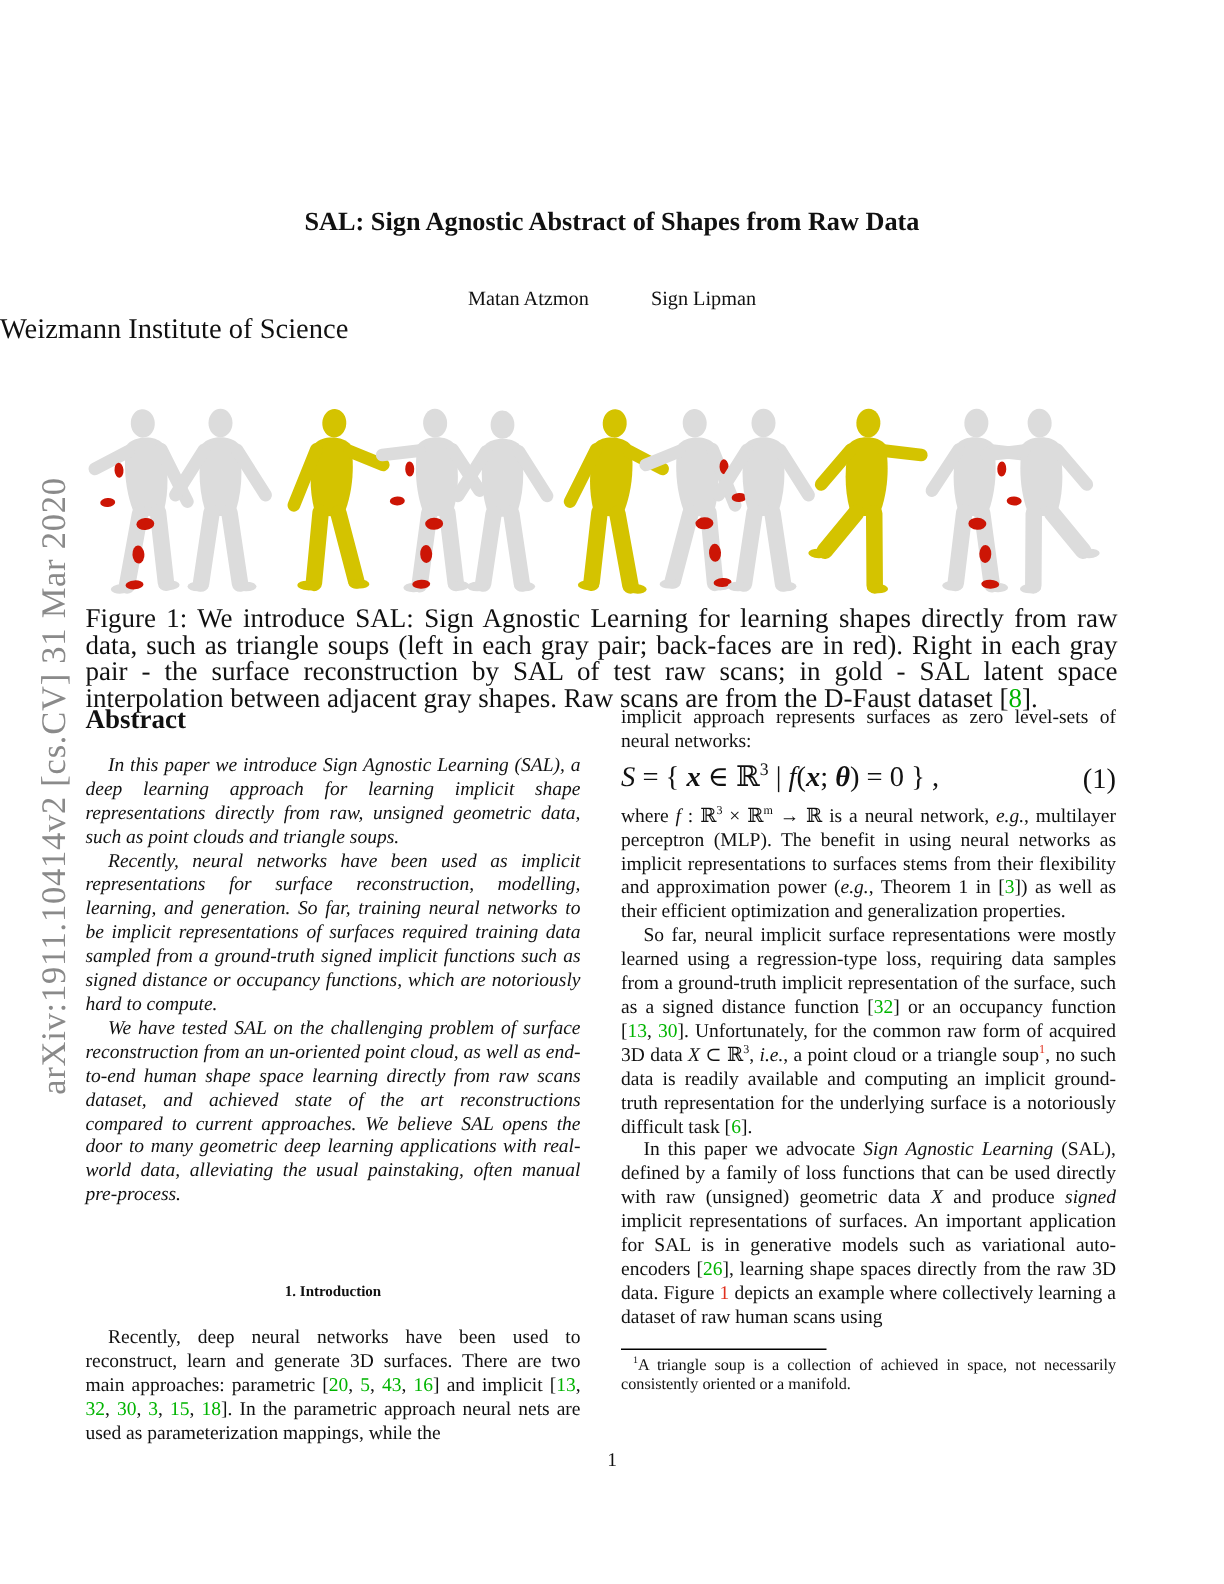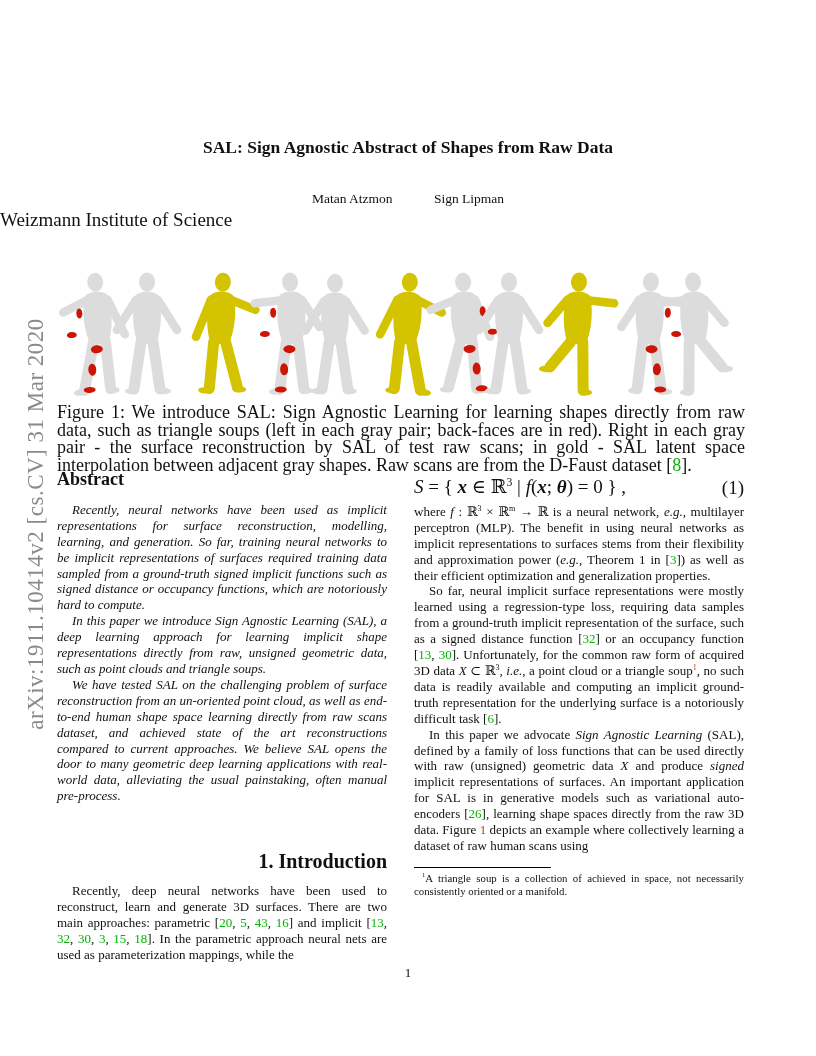--- a/index.html
+++ b/index.html
@@ -21,21 +21,21 @@
   .affiliation{position:absolute;top:209px;left:0;width:100%;text-align:left;font-size:19px;}
   .figure{position:absolute;top:252px;left:57px;width:688px;height:148px;}
   .figure svg{display:block;width:688px;height:148px;}
   .caption{position:absolute;top:404px;left:57px;width:688px;
     font-size:18px;line-height:17.6px;text-align:justify;}
   .col{position:absolute;width:330px;font-size:13px;line-height:15.9px;text-align:justify;}
   .col-left{left:57px;top:472px;}
   .col-right{left:414px;top:470px;}
   .abstract-h{font-weight:bold;font-size:18px;margin:0 0 14px 0;}
   .abs p{font-style:italic;margin:0;text-indent:15px;}
-  .sec-h{font-weight:bold;font-size:20px;margin:50px 0 13px 0;text-align:right;}
+  .sec-h{font-weight:bold;font-size:10px;margin:50px 0 13px 0;text-align:center;}
   p.body{margin:0;text-indent:15px;}
   p.noindent{text-indent:0;}
   .equation{position:relative;text-align:left;margin:9px 0;font-size:19px;}
   .eq-num{position:absolute;right:0;top:1px;}
   .seg-g{color:#00b400;}
   .seg-r{color:#e0301e;}
   .seg-i{font-style:italic;}
   .seg-m{font-style:italic;}
   .seg-mb{font-style:italic;font-weight:bold;}
   .seg-cal{font-style:italic;}
@@ -193,29 +193,30 @@
           <ellipse cx="10" cy="-2" rx="7" ry="3.2" fill="#dcdcdc"></ellipse>
         </g>
       </svg>
   </div>
 
   <div class="caption"><span>Figure 1: We introduce SAL: Sign Agnostic Learning for learning shapes directly from raw data, such as triangle soups (left in each gray pair; back-faces are in red). Right in each gray pair - the surface reconstruction by SAL of test raw scans; in gold - SAL latent space interpolation between adjacent gray shapes. Raw scans are from the D-Faust dataset [</span><span class="seg-g">8</span><span>].</span></div>
 
   <div class="col col-left">
     <div class="abstract-h">Abstract</div>
     <div class="abs">
+      <p class="body">In this paper we introduce Sign Agnostic Learning (SAL), a deep learning approach for learning implicit shape representations directly from raw, unsigned geometric data, such as point clouds and triangle soups.</p>
       <p class="body">Recently, neural networks have been used as implicit representations for surface reconstruction, modelling, learning, and generation. So far, training neural networks to be implicit representations of surfaces required training data sampled from a ground-truth signed implicit functions such as signed distance or occupancy functions, which are notoriously hard to compute.</p>
-      <p class="body">In this paper we introduce Sign Agnostic Learning (SAL), a deep learning approach for learning implicit shape representations directly from raw, unsigned geometric data, such as point clouds and triangle soups.</p>
       <p class="body">We have tested SAL on the challenging problem of surface reconstruction from an un-oriented point cloud, as well as end-to-end human shape space learning directly from raw scans dataset, and achieved state of the art reconstructions compared to current approaches. We believe SAL opens the door to many geometric deep learning applications with real-world data, alleviating the usual painstaking, often manual pre-process.</p>
     </div>
     <div class="sec-h">1. Introduction</div>
     <p class="body"><span>Recently, deep neural networks have been used to reconstruct, learn and generate 3D surfaces. There are two main approaches: parametric [</span><span class="seg-g">20</span><span>, </span><span class="seg-g">5</span><span>, </span><span class="seg-g">43</span><span>, </span><span class="seg-g">16</span><span>] and implicit [</span><span class="seg-g">13</span><span>, </span><span class="seg-g">32</span><span>, </span><span class="seg-g">30</span><span>, </span><span class="seg-g">3</span><span>, </span><span class="seg-g">15</span><span>, </span><span class="seg-g">18</span><span>]. In the parametric approach neural nets are used as parameterization mappings, while the</span></p>
   </div>
 
   <div class="col col-right">
+    <p class="body noindent">implicit approach represents surfaces as zero level-sets of neural networks:</p>
     <div class="equation">
       <span><span class="seg-cal">S</span><span> = { </span><span class="seg-mb">x</span><span> ∈ ℝ</span><span class="seg-sup">3</span><span> | </span><span class="seg-m">f</span><span>(</span><span class="seg-mb">x</span><span>; </span><span class="seg-mb">θ</span><span>) = 0 } ,</span></span>
       <span class="eq-num">(1)</span>
     </div>
     <p class="body noindent"><span>where </span><span class="seg-m">f</span><span> : ℝ</span><span class="seg-sup">3</span><span> × ℝ</span><span class="seg-sup">m</span><span> → ℝ is a neural network, </span><span class="seg-i">e.g.</span><span>, multilayer perceptron (MLP). The benefit in using neural networks as implicit representations to surfaces stems from their flexibility and approximation power (</span><span class="seg-i">e.g.</span><span>, Theorem 1 in [</span><span class="seg-g">3</span><span>]) as well as their efficient optimization and generalization properties.</span></p>
     <p class="body"><span>So far, neural implicit surface representations were mostly learned using a regression-type loss, requiring data samples from a ground-truth implicit representation of the surface, such as a signed distance function [</span><span class="seg-g">32</span><span>] or an occupancy function [</span><span class="seg-g">13</span><span>, </span><span class="seg-g">30</span><span>]. Unfortunately, for the common raw form of acquired 3D data </span><span class="seg-m">X</span><span> ⊂ ℝ</span><span class="seg-sup">3</span><span>, </span><span class="seg-i">i.e.</span><span>, a point cloud or a triangle soup</span><span class="seg-rsup">1</span><span>, no such data is readily available and computing an implicit ground-truth representation for the underlying surface is a notoriously difficult task [</span><span class="seg-g">6</span><span>].</span></p>
     <p class="body"><span>In this paper we advocate </span><span class="seg-i">Sign Agnostic Learning</span><span> (SAL), defined by a family of loss functions that can be used directly with raw (unsigned) geometric data </span><span class="seg-m">X</span><span> and produce </span><span class="seg-i">signed</span><span> implicit representations of surfaces. An important application for SAL is in generative models such as variational auto-encoders [</span><span class="seg-g">26</span><span>], learning shape spaces directly from the raw 3D data. Figure </span><span class="seg-r">1</span><span> depicts an example where collectively learning a dataset of raw human scans using</span></p>
     <div class="footnote-rule"></div>
     <div class="footnote"><span class="seg-sup">1</span><span>A triangle soup is a collection of achieved in space, not necessarily consistently oriented or a manifold.</span></div>
   </div>

